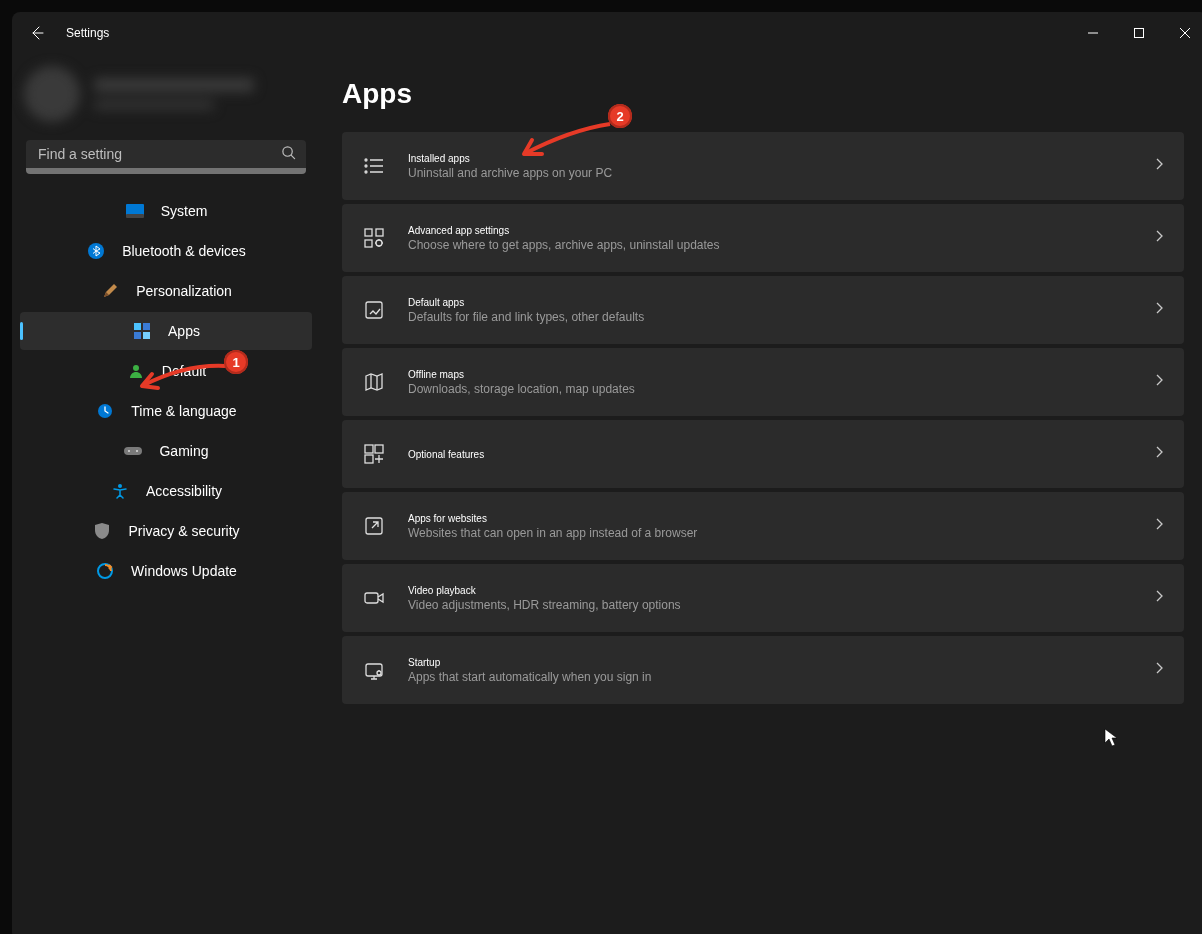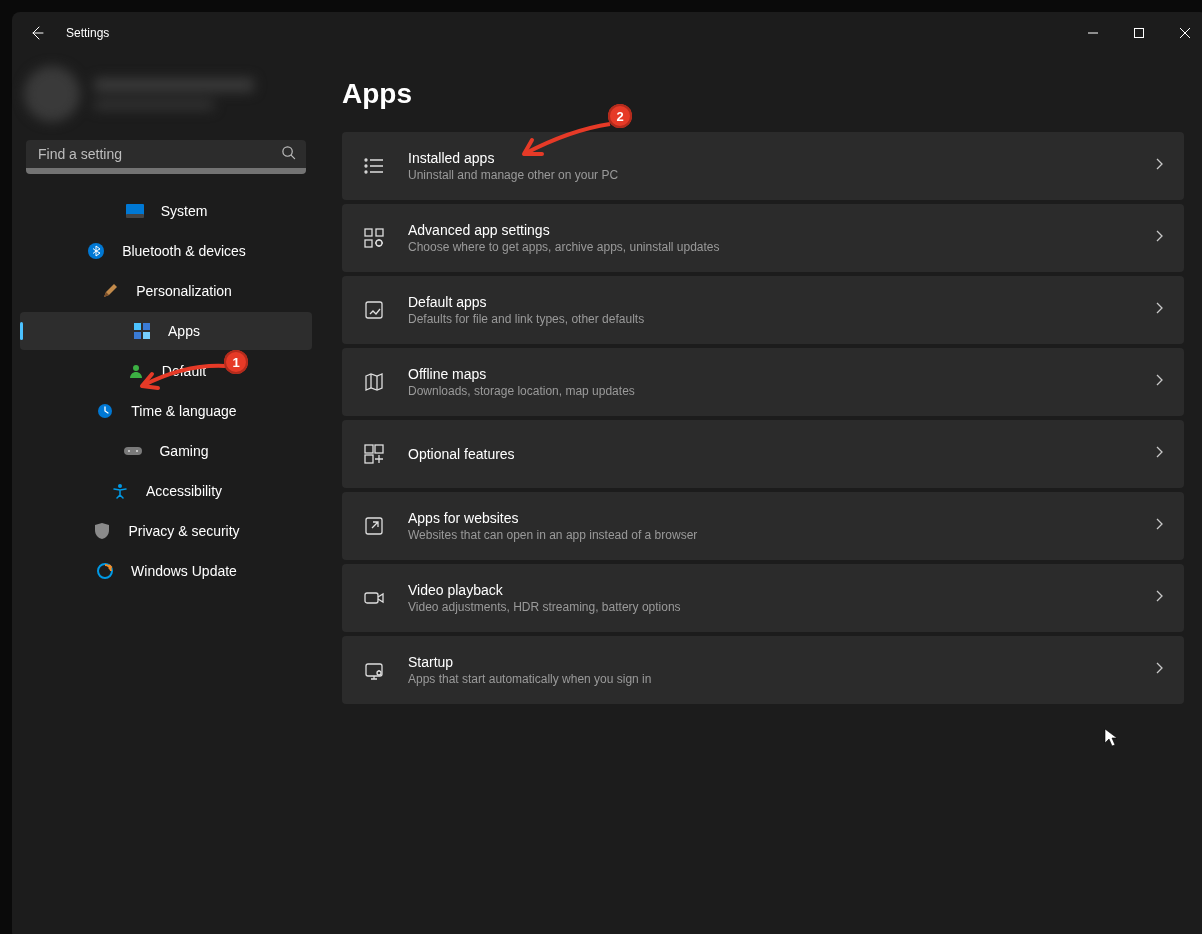--- a/index.html
+++ b/index.html
@@ -98,21 +98,21 @@
     display:flex; align-items:center;
     padding: 0 20px 0 18px;
     cursor:pointer;
   }
   .card-icon {
     width:28px; height:28px; margin-right:20px;
     display:flex; align-items:center; justify-content:center;
     color:#dedede;
   }
   .card-text { flex:1; display:flex; flex-direction:column; gap:2px; }
-  .card-title { font-size:14px; color:#ffffff; }
+  .card-title { font-size:10px; color:#ffffff; }
   .card-sub   { font-size:12px; color:#9a9a9a; }
   .chev { color:#c8c8c8; }
 
   
   .badge {
     position:absolute;
     width:24px; height:24px; border-radius:50%;
     background:#e63a27; color:#fff;
     display:flex; align-items:center; justify-content:center;
     font-weight:700; font-size:13px;
@@ -285,21 +285,21 @@
           <span class="card-icon">
               <svg width="22" height="22" viewBox="0 0 22 22" stroke="#dedede" stroke-width="1.3" fill="none">
                 <path d="M7 5h13M7 11h13M7 17h13"></path>
                 <circle cx="3" cy="5" r="1"></circle>
                 <circle cx="3" cy="11" r="1"></circle>
                 <circle cx="3" cy="17" r="1"></circle>
               </svg>
             </span>
           <div class="card-text">
             <span class="card-title">Installed apps</span>
-            <span class="card-sub">Uninstall and manage other on your PC</span>
+            <span class="card-sub">Uninstall and archive apps on your PC</span>
           </div>
           <span class="chev"><svg width="10" height="14" viewBox="0 0 10 14">
                 <path d="M3 2l5 5-5 5" stroke="#c8c8c8" stroke-width="1.3" fill="none"></path>
               </svg></span>
         </div>
         <div class="card">
           <span class="card-icon">
               <svg width="22" height="22" viewBox="0 0 22 22" stroke="#dedede" stroke-width="1.3" fill="none">
                 <rect x="2" y="2" width="7" height="7"></rect>
                 <rect x="13" y="2" width="7" height="7"></rect>

